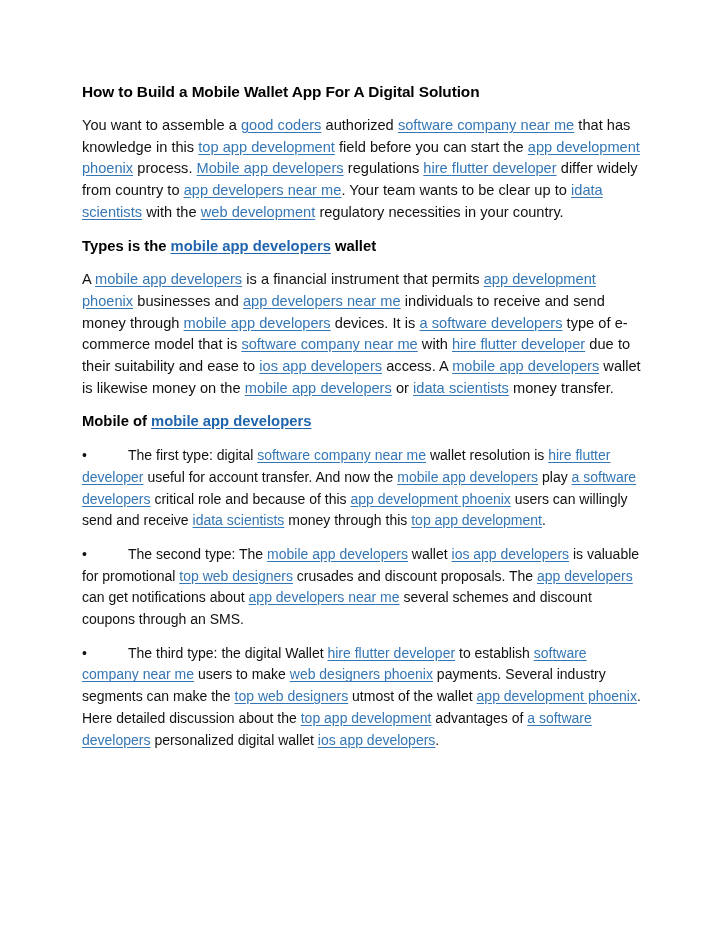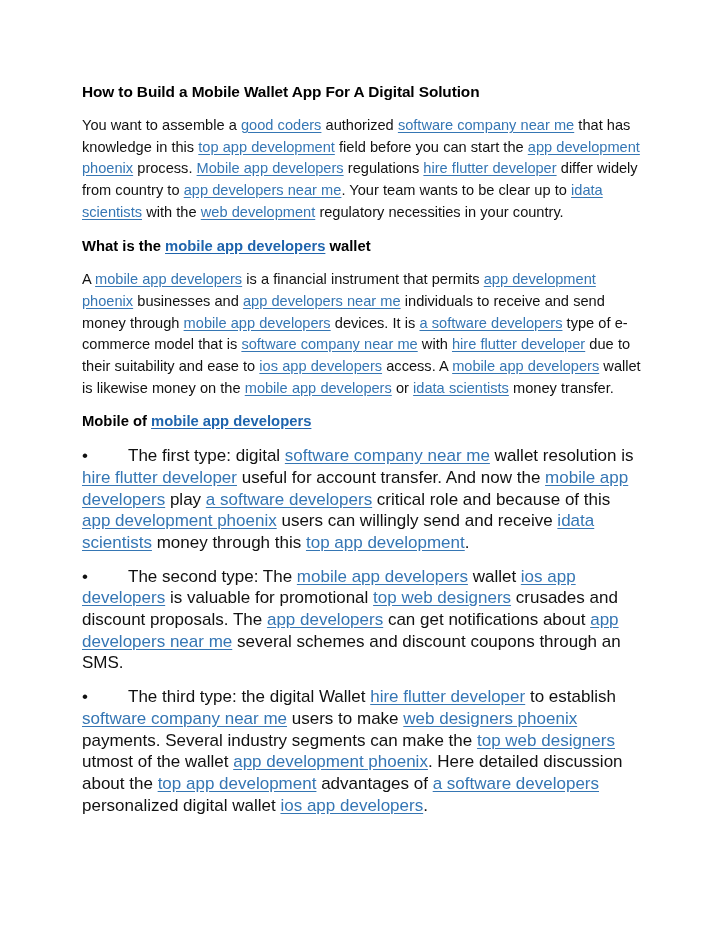--- a/index.html
+++ b/index.html
@@ -56,21 +56,21 @@
     text-underline-offset: 1.5px;
     cursor: pointer;
     text-align: center;
   }
   h2.sub-heading a.lnk {
     color: #1f64ad;
     font-weight: bold;
     text-decoration: underline;
   }
   p.bullet-para {
-    font-size: 17px;
+    font-size: 14px;
     line-height: 21.7px;
     margin: 0 0 12px 0;
     color: #111111;
     position: relative;
     padding-left: 0;
   }
   .bullet-mark {
     display: inline-block;
     width: 46px;
     color: #111111;
@@ -86,21 +86,21 @@
 <div class="page">
   <div class="content">
 
     <h1 class="doc-title">How to Build a Mobile Wallet App For A Digital Solution</h1>
 
     <p class="body-para">
       <span>You want to assemble a </span><a class="lnk">good coders</a><span> authorized </span><a class="lnk">software company near me</a><span> that has knowledge in this </span><a class="lnk">top app development</a><span> field before you can start the </span><a class="lnk">app development phoenix</a><span> process. </span><a class="lnk">Mobile app developers</a><span> regulations </span><a class="lnk">hire flutter developer</a><span> differ widely from country to </span><a class="lnk">app developers near me</a><span>. Your team wants to be clear up to </span><a class="lnk">idata scientists</a><span> with the </span><a class="lnk">web development</a><span> regulatory necessities in your country.</span>
     </p>
 
     <h2 class="sub-heading">
-      <span>What is the </span><a class="lnk">mobile app developers</a><span> wallet</span>
+      <span>Types is the </span><a class="lnk">mobile app developers</a><span> wallet</span>
     </h2>
 
     <p class="body-para">
       <span>A </span><a class="lnk">mobile app developers</a><span> is a financial instrument that permits </span><a class="lnk">app development phoenix</a><span> businesses and </span><a class="lnk">app developers near me</a><span> individuals to receive and send money through </span><a class="lnk">mobile app developers</a><span> devices. It is </span><a class="lnk">a software developers</a><span> type of e-commerce model that is </span><a class="lnk">software company near me</a><span> with </span><a class="lnk">hire flutter developer</a><span> due to their suitability and ease to </span><a class="lnk">ios app developers</a><span> access. A </span><a class="lnk">mobile app developers</a><span> wallet is likewise money on the </span><a class="lnk">mobile app developers</a><span> or </span><a class="lnk">idata scientists</a><span> money transfer.</span>
     </p>
 
     <h2 class="sub-heading">
       <span>Mobile of </span><a class="lnk">mobile app developers</a>
     </h2>
 

